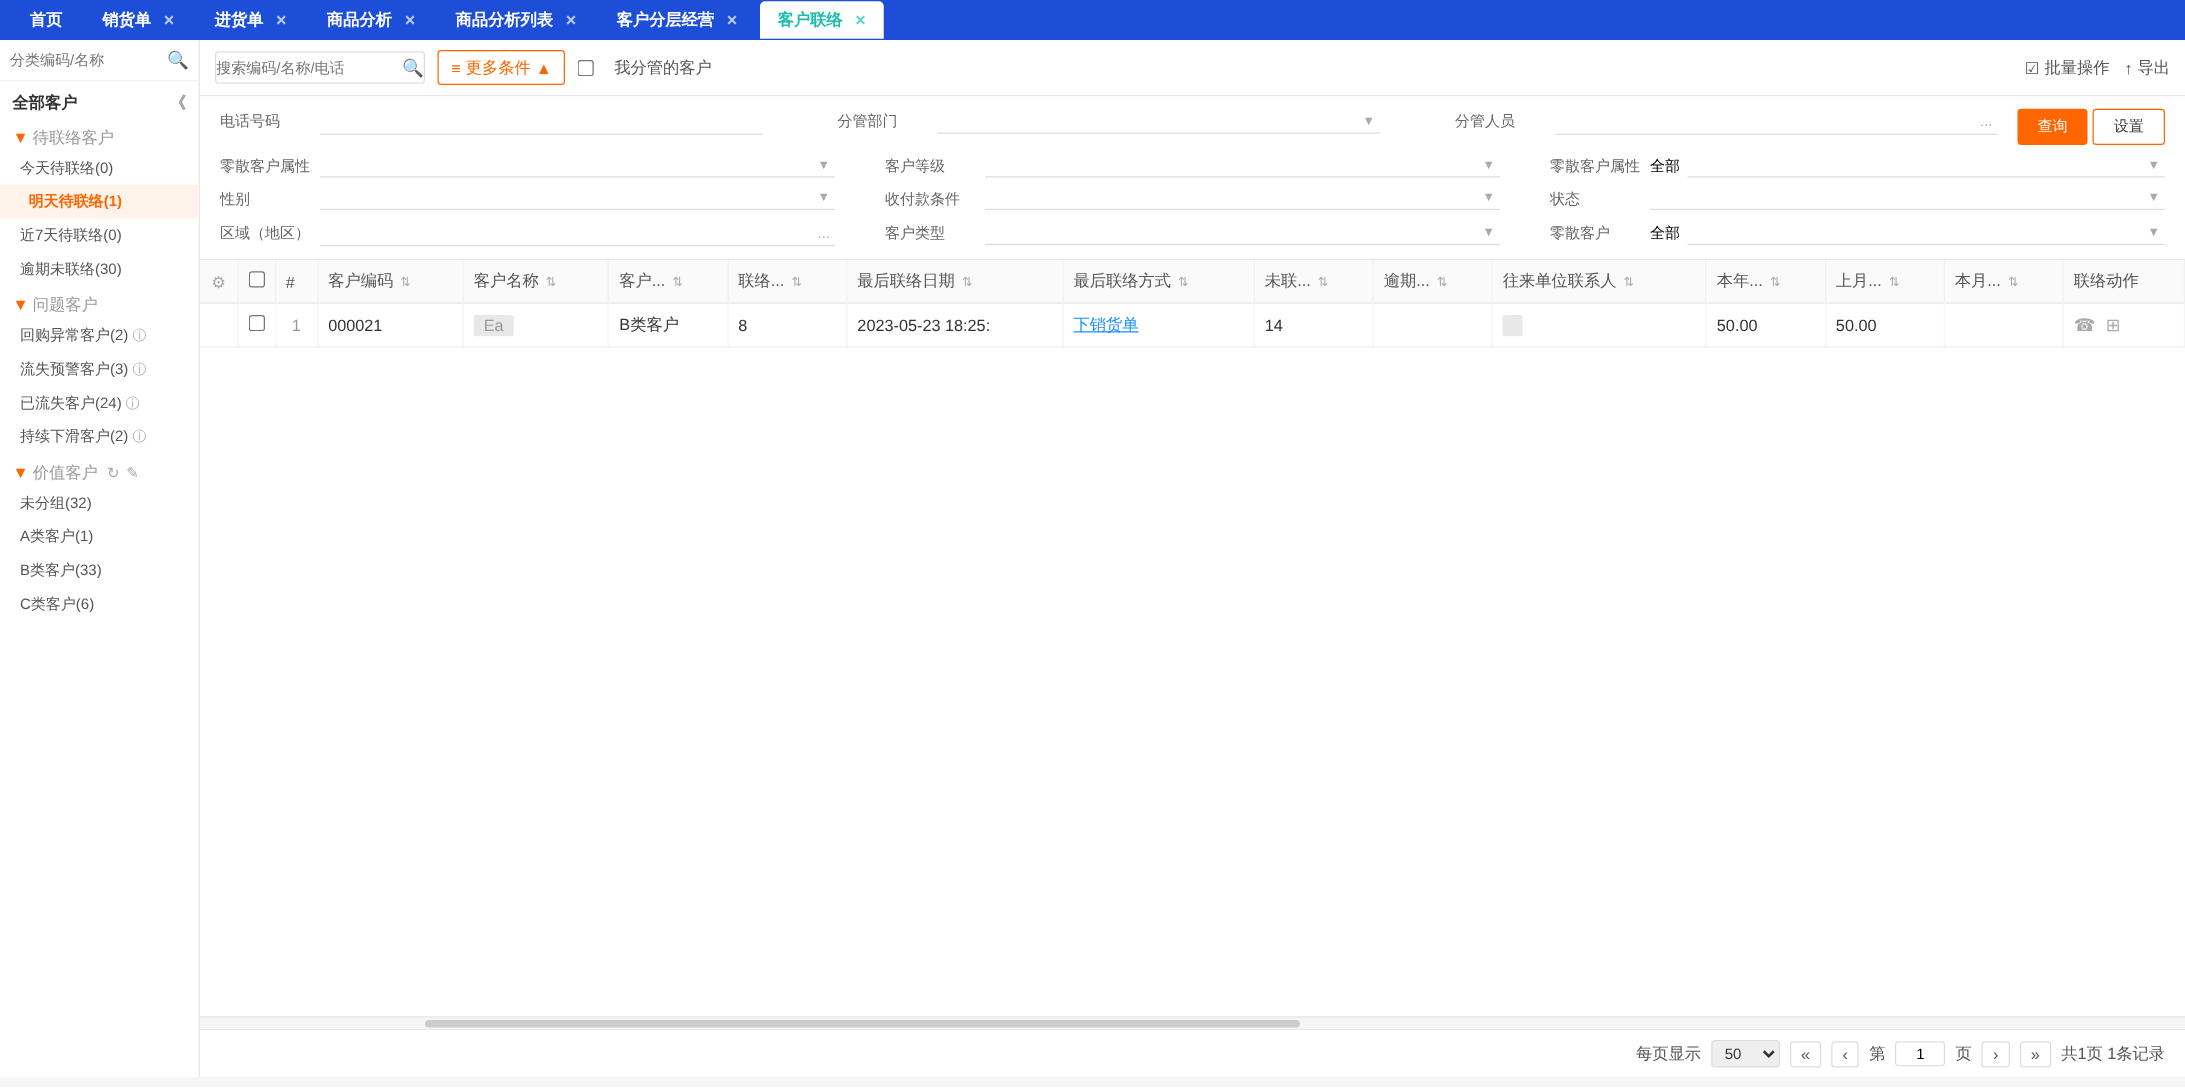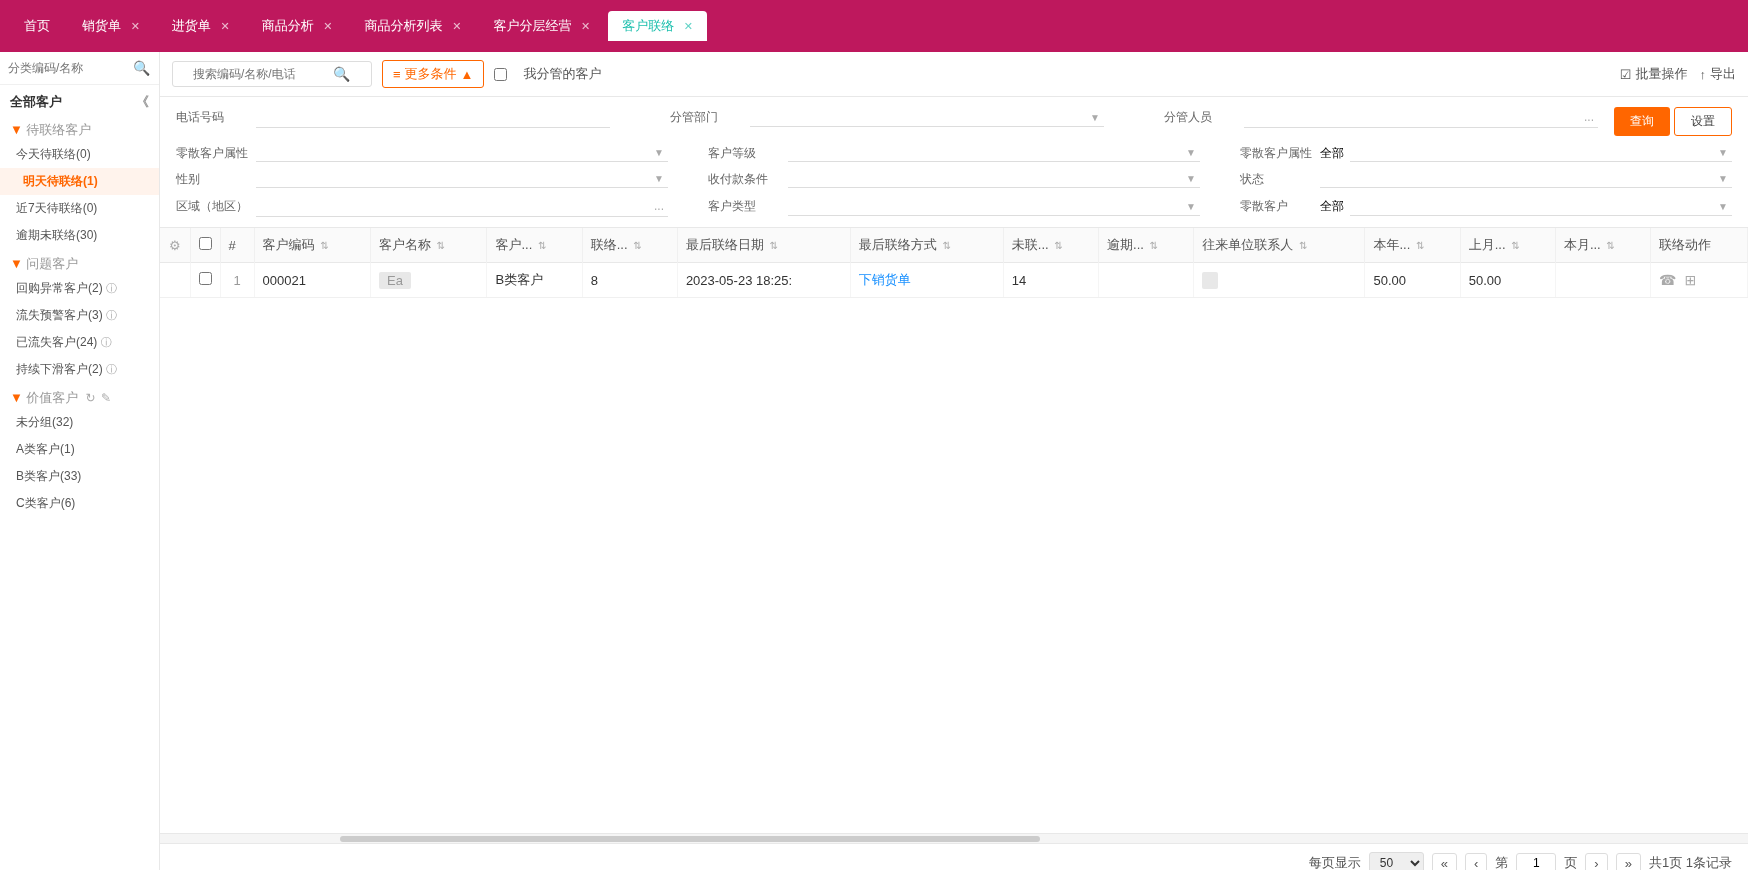--- a/index.html
+++ b/index.html
@@ -1,25 +1,26 @@
 <!DOCTYPE html>
 <html><head>
   <meta charset="utf-8">
   <style>
     * { box-sizing: border-box; margin: 0; padding: 0; font-family: 'Microsoft YaHei', Arial, sans-serif; font-size: 13px; }
     body { background: #f5f5f5; min-width: 1748px; }
 
     
     .top-nav {
-      background: #be185d;
-      height: 52px;
+      background: #1d4ed8;
+      height: 32px;
       display: flex;
       align-items: center;
       padding: 0 10px;
       gap: 4px;
+      font-weight: bold;
     }
     .nav-item {
       color: #fff;
       padding: 6px 14px;
       cursor: pointer;
       border-radius: 3px;
       white-space: nowrap;
       font-size: 13px;
     }
     .nav-item.active { background: #fff; color: #1cbfad; border-radius: 4px 4px 0 0; }
@@ -92,22 +93,22 @@
       display: flex;
       align-items: center;
       gap: 10px;
       border-bottom: 1px solid #e8e8e8;
     }
     .search-box {
       display: flex;
       align-items: center;
       border: 1px solid #ddd;
       border-radius: 3px;
-      padding: 4px 20px;
-      width: 200px;
+      padding: 4px 0;
+      width: 168px;
       gap: 24px;
     }
     .search-box input {
       border: none;
       outline: none;
       font-size: 12px;
       color: #999;
       width: 100%;
     }
     .search-box .icon { color: #f60; font-size: 14px; cursor: pointer; }
@@ -245,21 +246,21 @@
       position: relative;
     }
     th .sort-icon { color: #aaa; font-size: 10px; margin-left: 2px; }
     td {
       padding: 8px 8px;
       border-bottom: 1px solid #f0f0f0;
       border-right: 1px solid #f5f5f5;
       color: #333;
       white-space: nowrap;
     }
-    .link-text { color: #1890ff; cursor: pointer; }
+    .link-text { color: #1890ff; text-decoration: underline; cursor: pointer; }
     .row-number { color: #999; text-align: center; }
     .action-icons { display: flex; gap: 8px; align-items: center; }
     .action-icon { color: #aaa; cursor: pointer; font-size: 14px; }
 
     
     .table-footer {
       background: #fff;
       border-top: 1px solid #e8e8e8;
       padding: 8px 16px;
       display: flex;

